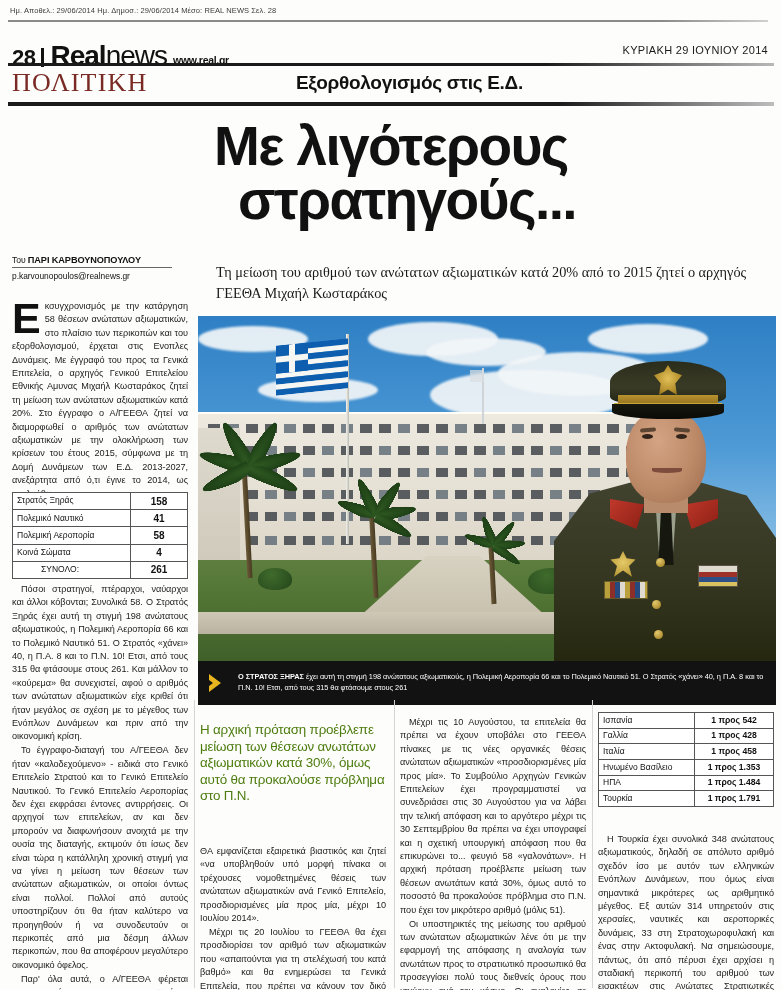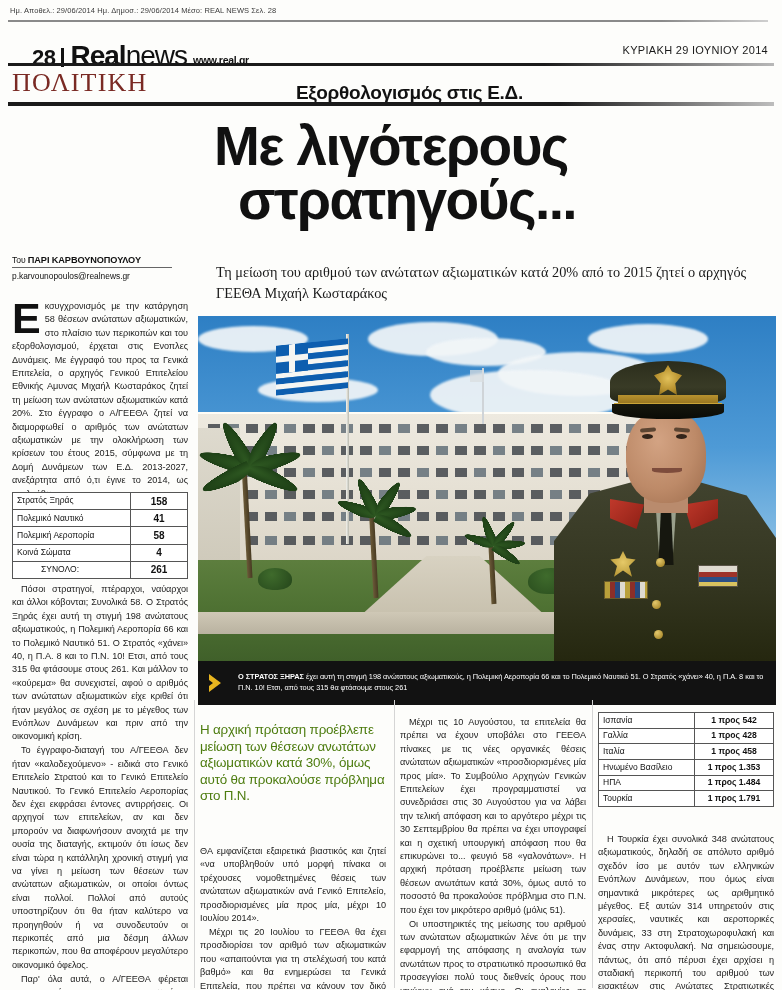--- a/index.html
+++ b/index.html
@@ -26,21 +26,21 @@
   }
   .clip-rule {
     position: absolute; top: 20px; left: 8px;
     width: 760px; height: 2px;
     background: linear-gradient(to right, #8a8a8a 0%, #8a8a8a 86%, #cfcfcf 100%);
   }
 
   
   .masthead {
     position: absolute; top: 40px; left: 12px;
-    display: flex; align-items: baseline; gap: 6px; margin-left: 20px;
+    display: flex; align-items: baseline; gap: 6px;
   }
   .page-num {
     font-size: 22px; font-weight: bold; color: #111;
     font-family: "Liberation Sans", sans-serif;
     letter-spacing: -0.5px;
   }
   .mast-bar {
     display: inline-block; width: 3px; height: 19px;
     background: #111; position: relative; top: 2px;
   }
@@ -66,21 +66,21 @@
   
   .section-row {
     position: absolute; top: 66px; left: 0; width: 782px; height: 36px;
   }
   .section-title {
     position: absolute; left: 12px; top: 2px;
     font-family: "Liberation Serif", serif;
     font-size: 26px; color: #7a2a24; letter-spacing: 1.2px;
   }
   .section-kicker {
-    position: absolute; left: 296px; top: 16px;
+    position: absolute; left: 296px; top: 6px;
     font-size: 19px; font-weight: bold; color: #111;
     letter-spacing: -0.3px;
   }
   .section-rule {
     position: absolute; top: 102px; left: 8px;
     width: 766px; height: 4px;
     background: linear-gradient(to right, #1a1a1a 0%, #1a1a1a 72%, #bdbdbd 100%);
   }
 
   

